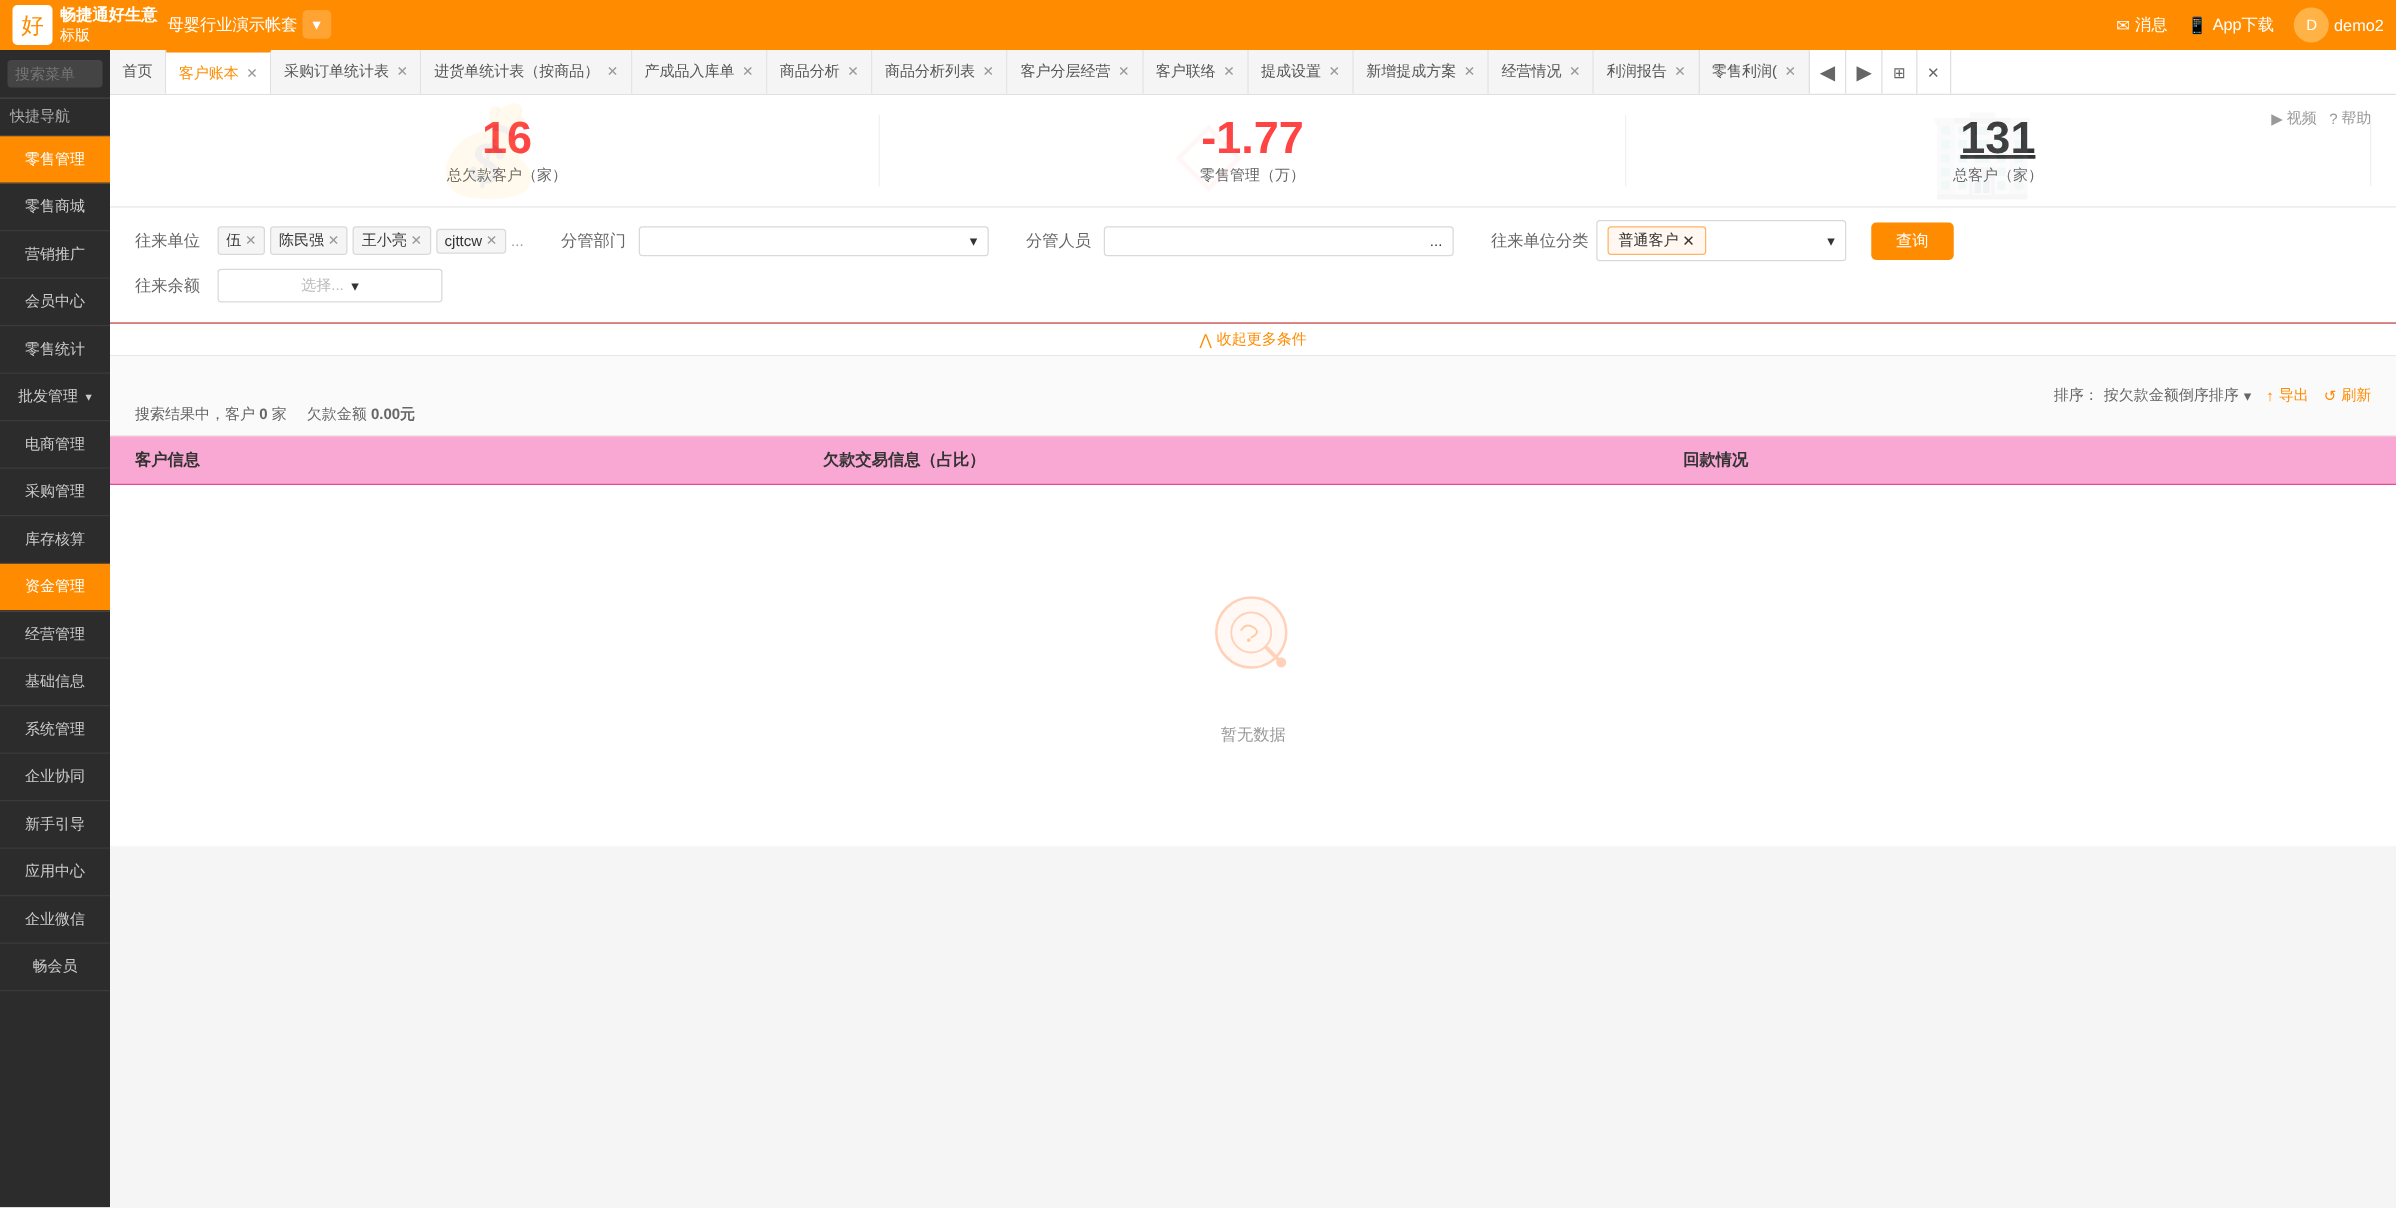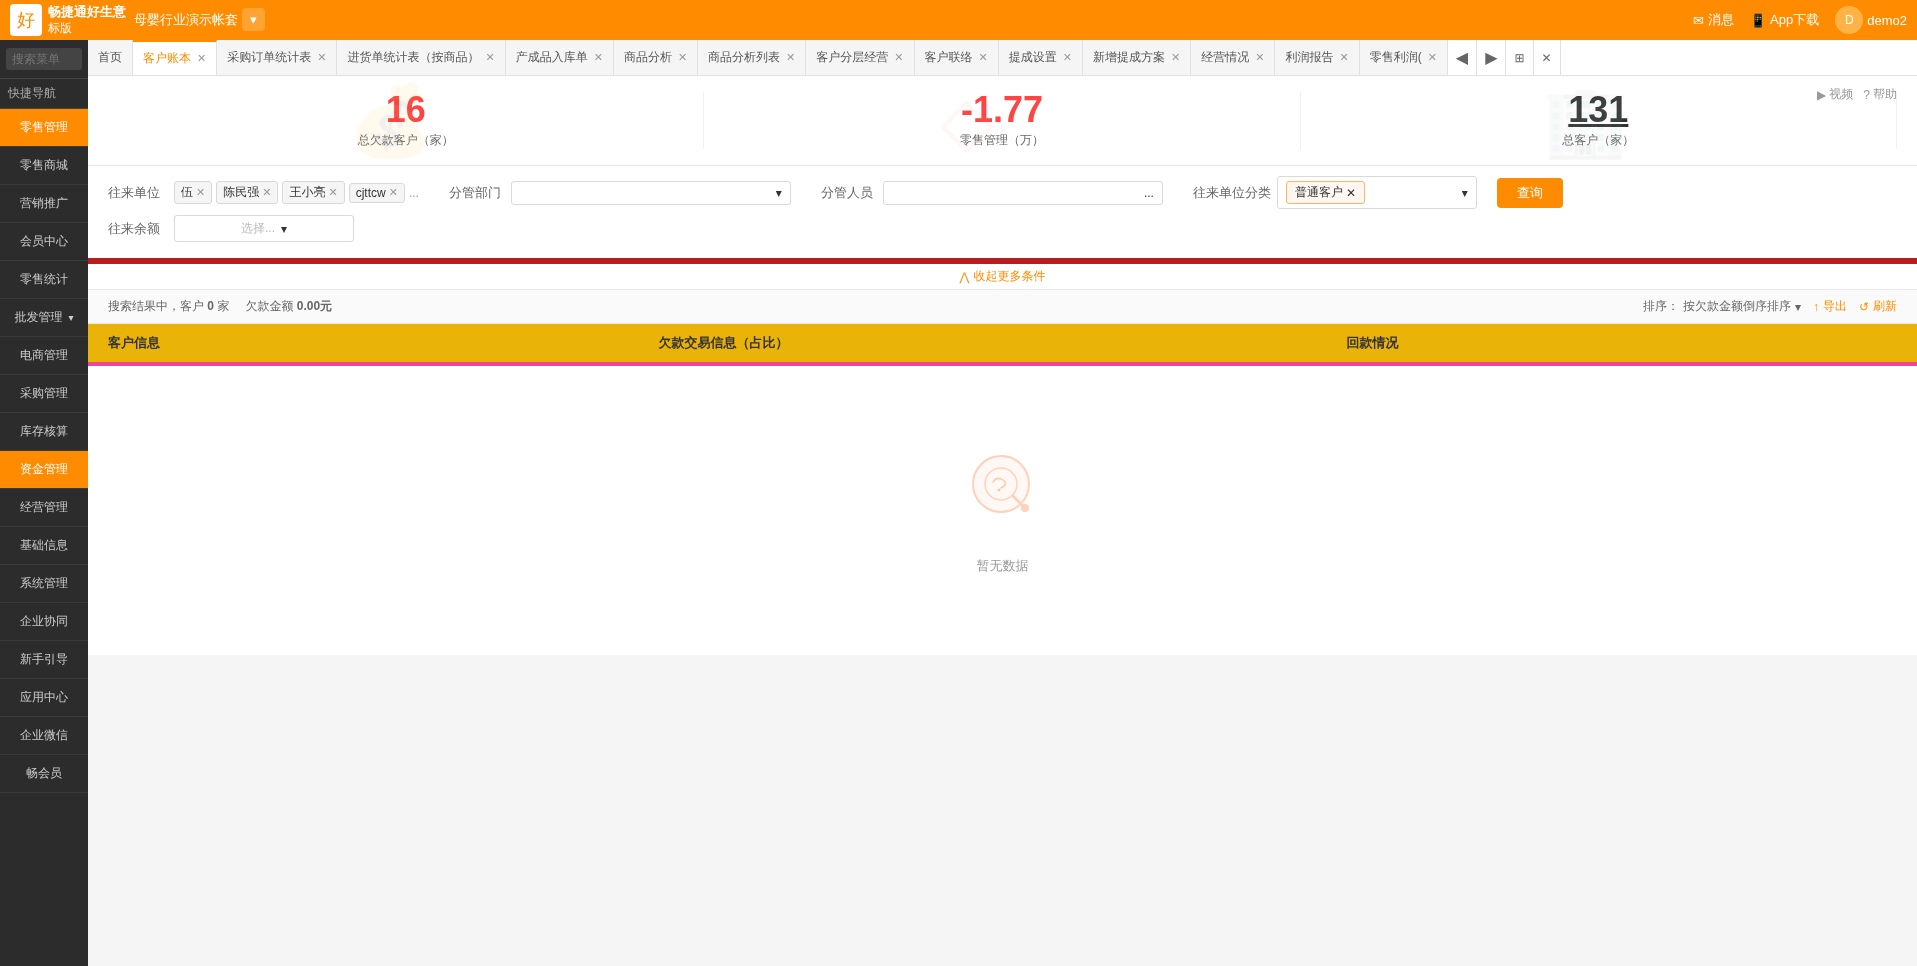--- a/index.html
+++ b/index.html
@@ -47,44 +47,44 @@
     .stat-block:last-of-type { border-right: none; }
     .stat-number { font-size: 36px; font-weight: bold; color: #ff4444; line-height: 1; }
     .stat-number.negative { color: #ff4444; }
     .stat-number.black { color: #333; text-decoration: underline; }
     .stat-label { font-size: 12px; color: #666; margin-top: 4px; }
     .stat-block-inner { text-align: center; }
     .help-area { position: absolute; right: 20px; top: 10px; display: flex; gap: 10px; font-size: 12px; color: #999; }
     .help-area span { cursor: pointer; display: flex; align-items: center; gap: 3px; }
 
     
-    .filter-area { background: #fff; padding: 10px 20px; border-bottom: 6px solid #b91c1c; }
+    .filter-area { background: #fff; padding: 10px 20px; border-bottom: 1px solid #b91c1c; }
     .filter-row { display: flex; align-items: center; gap: 10px; margin-bottom: 6px; flex-wrap: wrap; }
     .filter-label { color: #666; font-size: 13px; white-space: nowrap; min-width: 56px; }
     .filter-tags { display: flex; align-items: center; gap: 4px; flex-wrap: wrap; }
     .filter-tag { background: #f5f5f5; border: 1px solid #d9d9d9; border-radius: 3px; padding: 2px 6px; font-size: 12px; display: flex; align-items: center; gap: 3px; }
     .filter-tag .tag-close { color: #999; cursor: pointer; font-size: 11px; }
     .filter-more { color: #999; cursor: pointer; font-size: 12px; }
     .filter-select { border: 1px solid #d9d9d9; border-radius: 3px; padding: 4px 8px; font-size: 12px; color: #333; cursor: pointer; display: flex; align-items: center; gap: 6px; min-width: 200px; justify-content: space-between; }
     .filter-tag-selected { background: #fff7f0; border: 1px solid #ffb366; border-radius: 3px; padding: 2px 8px; font-size: 12px; display: flex; align-items: center; gap: 3px; color: #333; }
 
     
     .collapse-bar { text-align: center; padding: 4px; cursor: pointer; color: #ff8c00; font-size: 12px; background: #fff; border-bottom: 1px solid #e8e8e8; }
     .collapse-bar span { display: flex; align-items: center; justify-content: center; gap: 4px; }
 
     
     .results-bar { display: flex; align-items: center; justify-content: space-between; padding: 8px 20px; background: #fafafa; border-bottom: 1px solid #e8e8e8; font-size: 12px; color: #666; }
-    .results-bar-left { display: flex; gap: 16px; }
+    .results-bar-left { display: flex; gap: 16px; margin-top: 30px; }
     .results-bar-right { display: flex; align-items: center; gap: 12px; }
     .sort-select { display: flex; align-items: center; gap: 4px; }
     .action-btn { display: flex; align-items: center; gap: 4px; cursor: pointer; color: #ff8c00; }
 
     
     .data-table { width: 100%; background: #fff; }
-    .table-header { display: flex; padding: 10px 20px; border-bottom: 4px solid #ec4899; font-size: 13px; font-weight: bold; color: #333; background: #eab308; justify-content: flex-end; }
+    .table-header { display: flex; padding: 10px 20px; border-bottom: 1px solid #ec4899; font-size: 13px; font-weight: bold; color: #333; background: #f9a8d4; justify-content: flex-end; }
     .col-customer { flex: 2; }
     .col-debt { flex: 2.5; }
     .col-repayment { flex: 2; }
     .col-date { flex: 2; }
 
     
     .empty-state { display: flex; flex-direction: column; align-items: center; justify-content: center; padding: 80px 0; }
     .empty-icon { font-size: 80px; margin-bottom: 12px; opacity: 0.6; }
     .empty-text { font-size: 13px; color: #999; }
 

